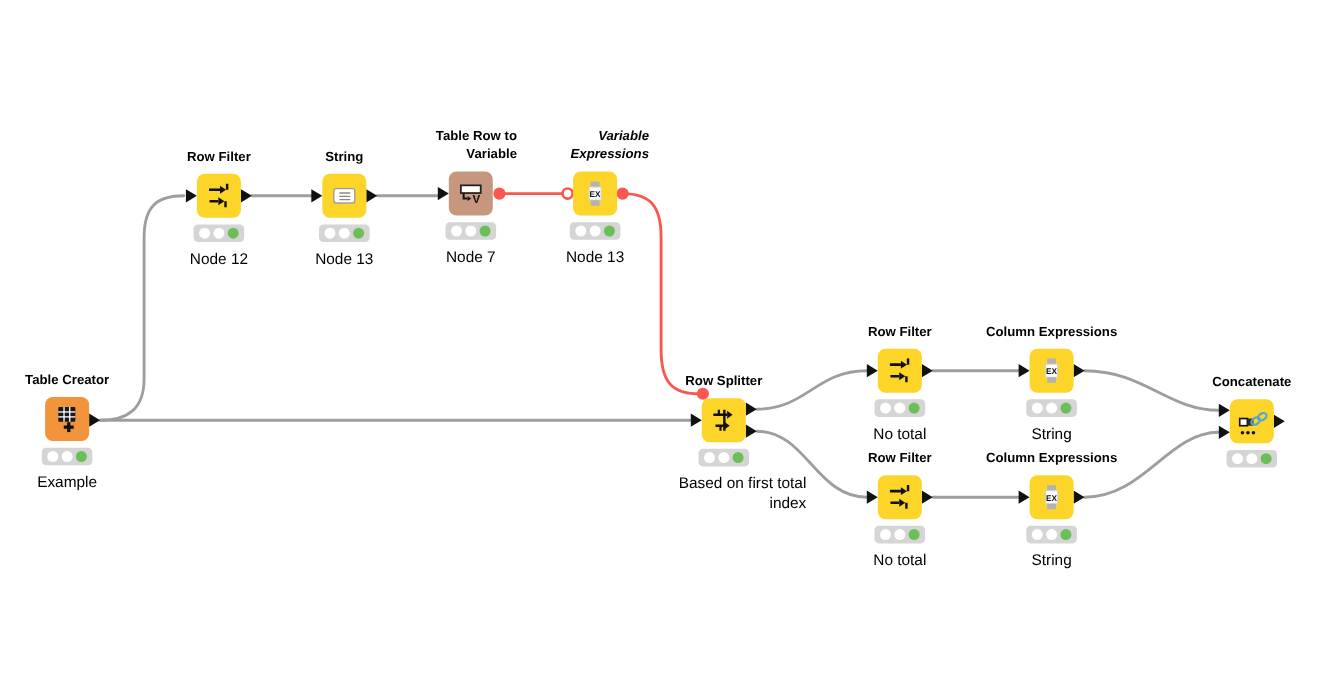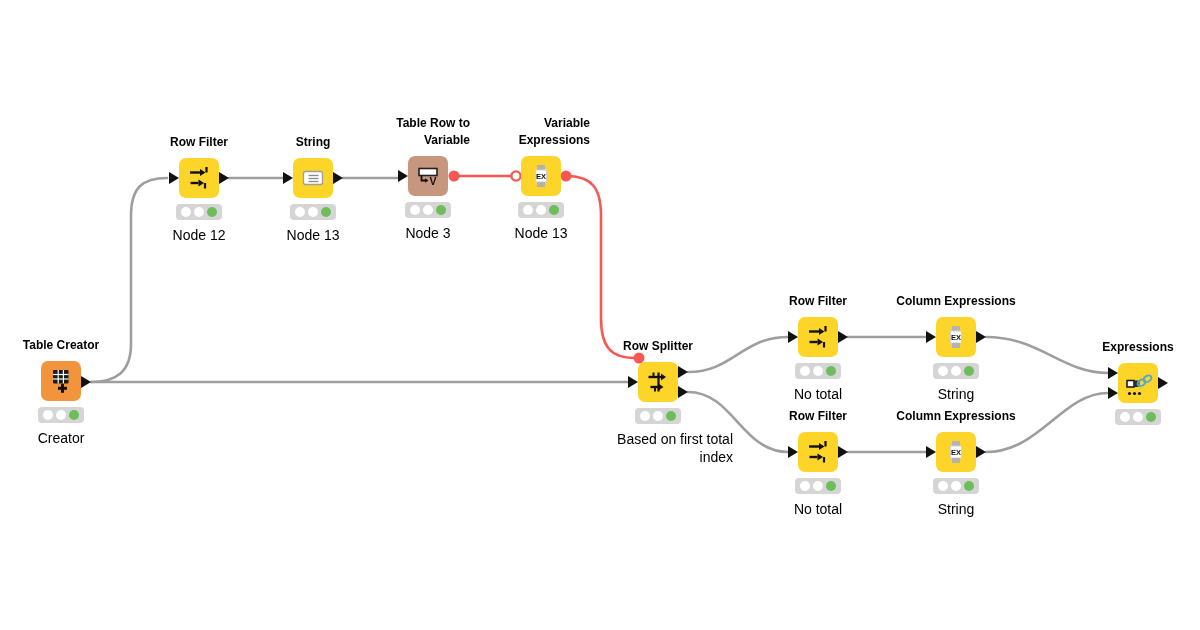--- a/index.html
+++ b/index.html
@@ -44,21 +44,21 @@
     bottom: calc(100% + 7px);
     left: 50%;
     transform: translateX(-50%);
     font-size: 12px;
     font-weight: bold;
     line-height: 17px;
     white-space: nowrap;
     text-align: right;
   }
   .node-title.wrap84 { white-space: normal; width: 84px; }
-  .node-title.wrap98 { white-space: normal; width: 98px; }
+  .node-title.wrap98 { white-space: normal; width: 98px; font-style: italic; }
   .traffic-light {
     position: absolute;
     top: 46px;
     left: 50%;
     transform: translateX(-50%);
     width: 46px; height: 16px;
     background: var(--status-bg, #d5d5d5);
     border-radius: 4px;
     display: flex; align-items: center; justify-content: center;
     gap: 3px;
@@ -143,21 +143,21 @@
         <line x1="12" y1="18" x2="27.5" y2="18" stroke="#fff" stroke-width="1.2"></line>
         <rect x="20" y="22.8" width="3" height="9" fill="#111"></rect>
         <rect x="17" y="25.8" width="9" height="3" fill="#111"></rect>
       </svg>
     </div>
     <div class="traffic-light" data-status="executed">
       <span class="light"></span>
       <span class="light"></span>
       <span class="light"></span>
     </div>
-    <div class="node-label">Creator</div>
+    <div class="node-label">Example</div>
   </div>
 
   <div class="node" style="left:179px; top:158px;">
     <div class="node-title">Row Filter</div>
     <div class="node-body yellow">
       <svg class="icon" width="40" height="40" viewBox="0 0 40 40">
         <line x1="11" y1="14.5" x2="21" y2="14.5" stroke="#111" stroke-width="2.4"></line>
         <polygon points="21,10.9 21,18.1 26.5,14.5" fill="#111"></polygon>
         <line x1="27.5" y1="9" x2="27.5" y2="14.5" stroke="#111" stroke-width="2.2"></line>
         <line x1="11.5" y1="25" x2="19.5" y2="25" stroke="#111" stroke-width="2.4"></line>
@@ -199,21 +199,21 @@
         <path d="M 13.5 19.5 L 13.5 24.5 L 17 24.5" fill="none" stroke="#111" stroke-width="1.8"></path>
         <polygon points="17,22.3 17,26.7 20.5,24.5" fill="#111"></polygon>
         <text x="25" y="28.5" text-anchor="middle" font-family="Liberation Sans, sans-serif" font-size="10.5" font-weight="bold" fill="#111">V</text>
       </svg>
     </div>
     <div class="traffic-light" data-status="executed">
       <span class="light"></span>
       <span class="light"></span>
       <span class="light"></span>
     </div>
-    <div class="node-label">Node 3</div>
+    <div class="node-label">Node 7</div>
   </div>
 
   <div class="node" style="left:521px; top:156px;">
     <div class="node-title wrap98">Variable Expressions</div>
     <div class="node-body yellow">
       <svg class="icon" width="40" height="40" viewBox="0 0 40 40">
         <rect x="16" y="9" width="8" height="5" fill="#b3b3b3"></rect>
         <rect x="14.5" y="14" width="11" height="12" fill="#fff" stroke="#d0d0d0" stroke-width="1"></rect>
         <rect x="16" y="26" width="8" height="5" fill="#b3b3b3"></rect>
         <text x="20" y="23" text-anchor="middle" font-family="Liberation Sans, sans-serif" font-size="7.5" font-weight="bold" fill="#111">EX</text>
@@ -318,21 +318,21 @@
     </div>
     <div class="traffic-light" data-status="executed">
       <span class="light"></span>
       <span class="light"></span>
       <span class="light"></span>
     </div>
     <div class="node-label">String</div>
   </div>
 
   <div class="node" style="left:1118px; top:363px;">
-    <div class="node-title">Expressions</div>
+    <div class="node-title">Concatenate</div>
     <div class="node-body yellow">
       <svg class="icon" width="40" height="40" viewBox="0 0 40 40">
         <rect x="9" y="17.5" width="7" height="6.5" fill="#fff" stroke="#111" stroke-width="1.5"></rect>
         <rect x="16" y="17.5" width="5.5" height="6.5" fill="#2b2b2b"></rect>
         <ellipse cx="23.5" cy="19.8" rx="4.2" ry="2.9" fill="none" stroke="#52a7d4" stroke-width="2" transform="rotate(-33 23.5 19.8)"></ellipse>
         <ellipse cx="29.5" cy="15.8" rx="4.2" ry="2.9" fill="none" stroke="#52a7d4" stroke-width="2" transform="rotate(-33 29.5 15.8)"></ellipse>
         <circle cx="11.5" cy="30.5" r="1.6" fill="#111"></circle>
         <circle cx="16.5" cy="30.5" r="1.6" fill="#111"></circle>
         <circle cx="21.5" cy="30.5" r="1.6" fill="#111"></circle>
       </svg>

